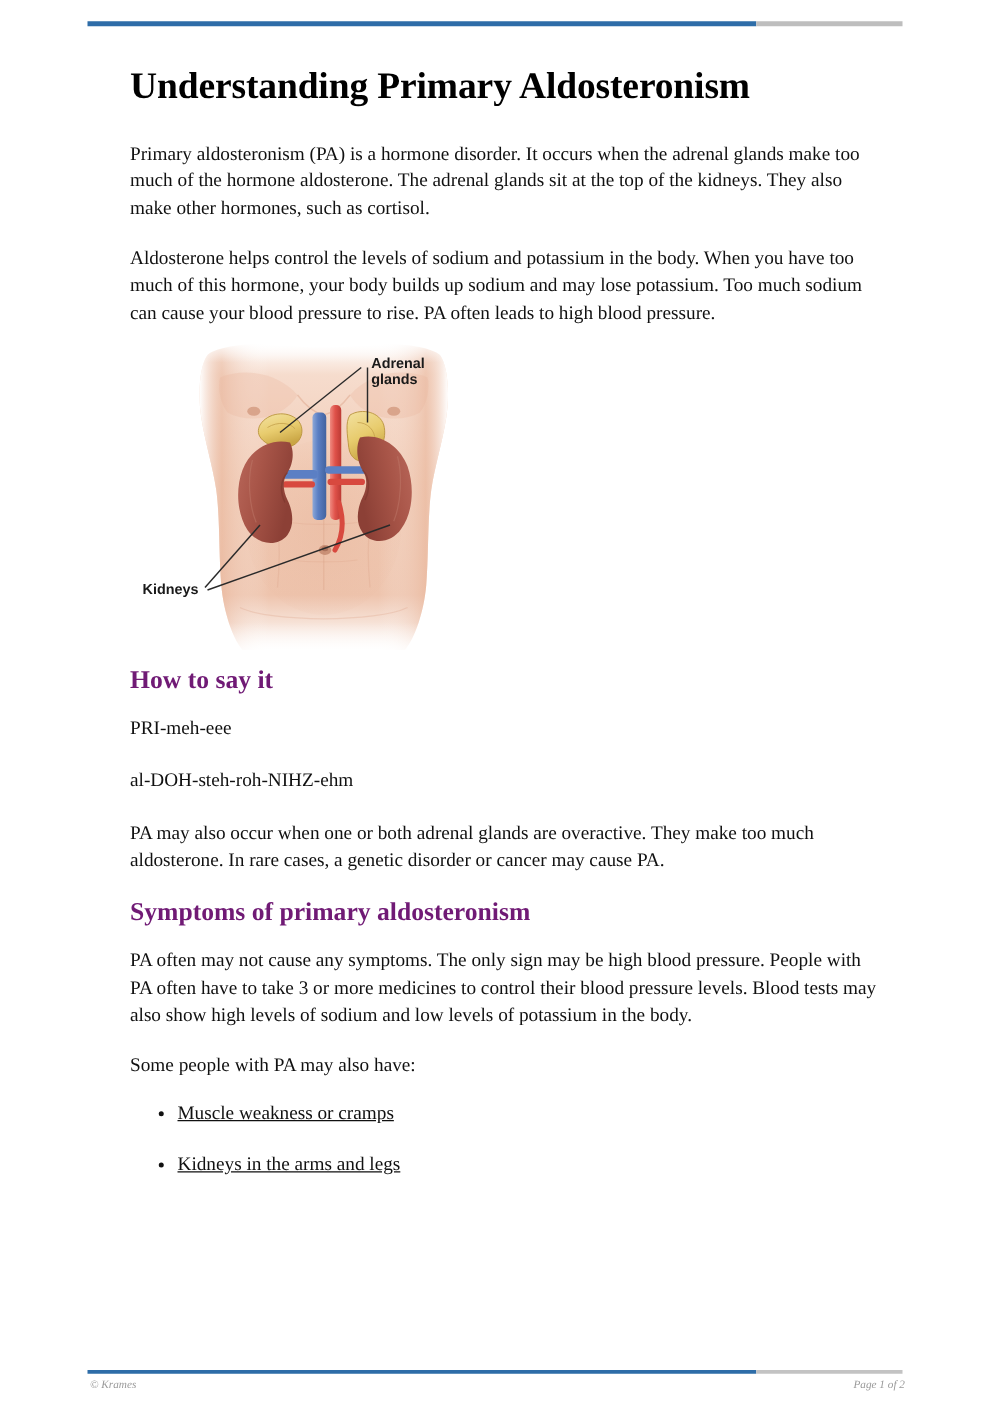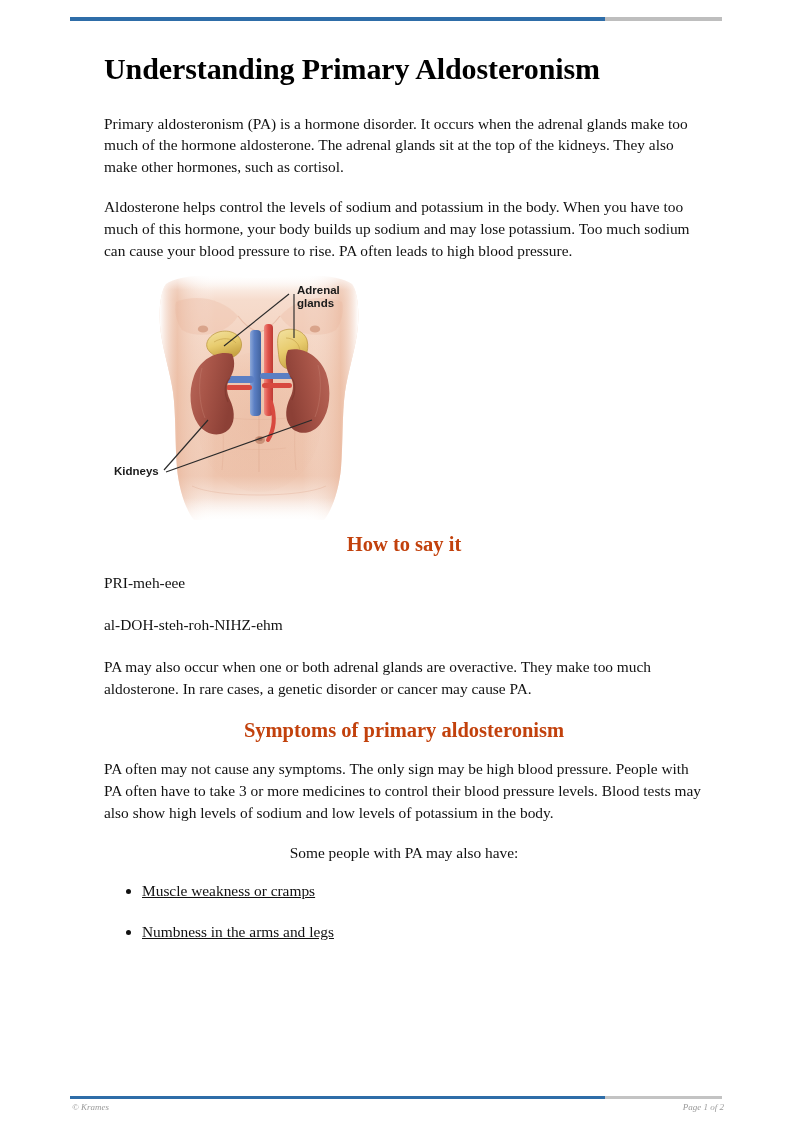--- a/index.html
+++ b/index.html
@@ -63,32 +63,31 @@
     margin: 0 0 26px 0;
     color: #000;
   }
 
   h2.section-heading {
     font-family: "Liberation Serif", serif;
     font-size: 20.5px;
     font-weight: bold;
     line-height: 1.2;
     margin: 0 0 16px 0;
-    color: #c2410c;
-    text-align: center;
+    color: #701a75;
   }
 
   p.body-text {
     font-family: "Liberation Serif", serif;
     font-size: 15.4px;
     line-height: 1.42;
     margin: 0 0 18px 0;
     color: #111;
   }
-  p.body-text.tight { margin-bottom: 16px; text-align: center; }
+  p.body-text.tight { margin-bottom: 16px; }
   p.pronounce { margin-bottom: 20px; }
 
   ul.bullets {
     margin: 4px 0 0 0;
     padding-left: 38px;
     list-style: disc;
   }
   ul.bullets li {
     font-family: "Liberation Serif", serif;
     font-size: 15.4px;
@@ -146,21 +145,21 @@
     <p class="body-text pronounce">al-DOH-steh-roh-NIHZ-ehm</p>
 
     <p class="body-text">PA may also occur when one or both adrenal glands are overactive. They make too much aldosterone. In rare cases, a genetic disorder or cancer may cause PA.</p>
 
     <h2 class="section-heading">Symptoms of primary aldosteronism</h2>
     <p class="body-text">PA often may not cause any symptoms. The only sign may be high blood pressure. People with PA often have to take 3 or more medicines to control their blood pressure levels. Blood tests may also show high levels of sodium and low levels of potassium in the body.</p>
     <p class="body-text tight">Some people with PA may also have:</p>
 
     <ul class="bullets">
       <li>Muscle weakness or cramps</li>
-      <li>Numbness in the arms and legs</li>
+      <li>Kidneys in the arms and legs</li>
     </ul>
 
   </div>
 
   <div class="figure">
     <svg width="310" height="255" viewBox="0 0 310 255" xmlns="http://www.w3.org/2000/svg">
       <defs>
         <linearGradient id="skinV" x1="0" y1="0" x2="0" y2="1">
           <stop offset="0%" stop-color="#ffffff"></stop>
           <stop offset="10%" stop-color="#f6dccd"></stop>

